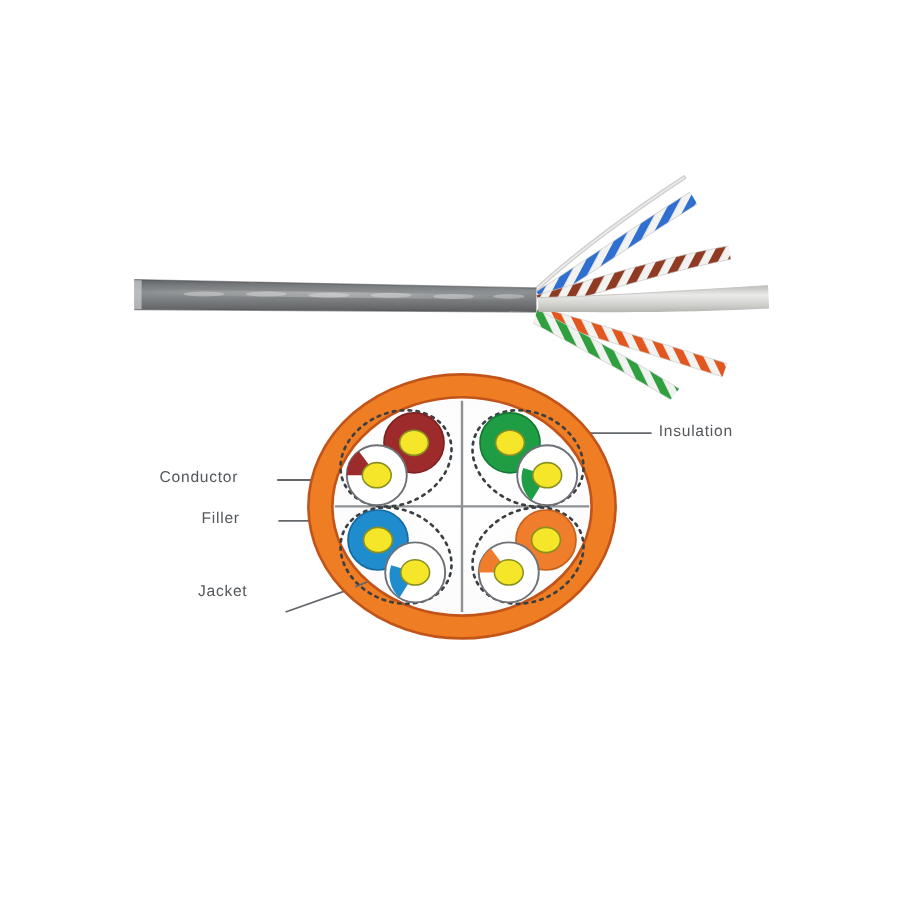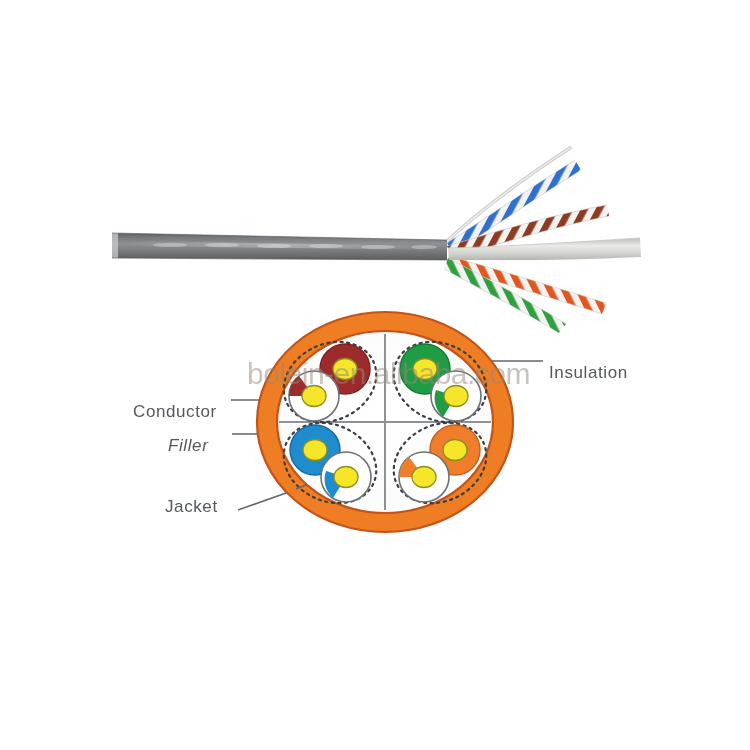--- a/index.html
+++ b/index.html
@@ -27,29 +27,28 @@
     left: 0;
     top: 0;
     width: 750px;
     height: 750px;
     display: block;
   }
   .lbl {
     position: absolute;
     color: #54585c;
     font-family: "Liberation Sans", sans-serif;
-    font-size: 17px;
+    font-size: 13px;
     letter-spacing: 0.6px;
     white-space: nowrap;
     line-height: 1;
     user-select: none;
-    margin-top: 12px;
   }
   #lbl-conductor { left: 133px; top: 391px; text-align: right; }
-  #lbl-filler    { left: 168px; top: 425px; font-style: italic; }
+  #lbl-filler    { left: 168px; top: 425px; }
   #lbl-jacket    { left: 165px; top: 486px; }
   #lbl-insulation{ left: 549px; top: 352px; }
 
   #watermark {
     position: absolute;
     left: 247px;
     top: 357px;
     width: 250px;
     height: 34px;
     color: rgba(150,136,124,0.50);
@@ -272,15 +271,14 @@
 
       <line x1="296" y1="489" x2="306" y2="485" stroke="#63676b" stroke-width="1.5"></line>
     </g>
   </svg>
 
   <div class="lbl" id="lbl-conductor">Conductor</div>
   <div class="lbl" id="lbl-filler">Filler</div>
   <div class="lbl" id="lbl-jacket">Jacket</div>
   <div class="lbl" id="lbl-insulation">Insulation</div>
 
-  <div id="watermark">bolein-en.alibaba.com</div>
 
 </div>
 
 </body></html>

